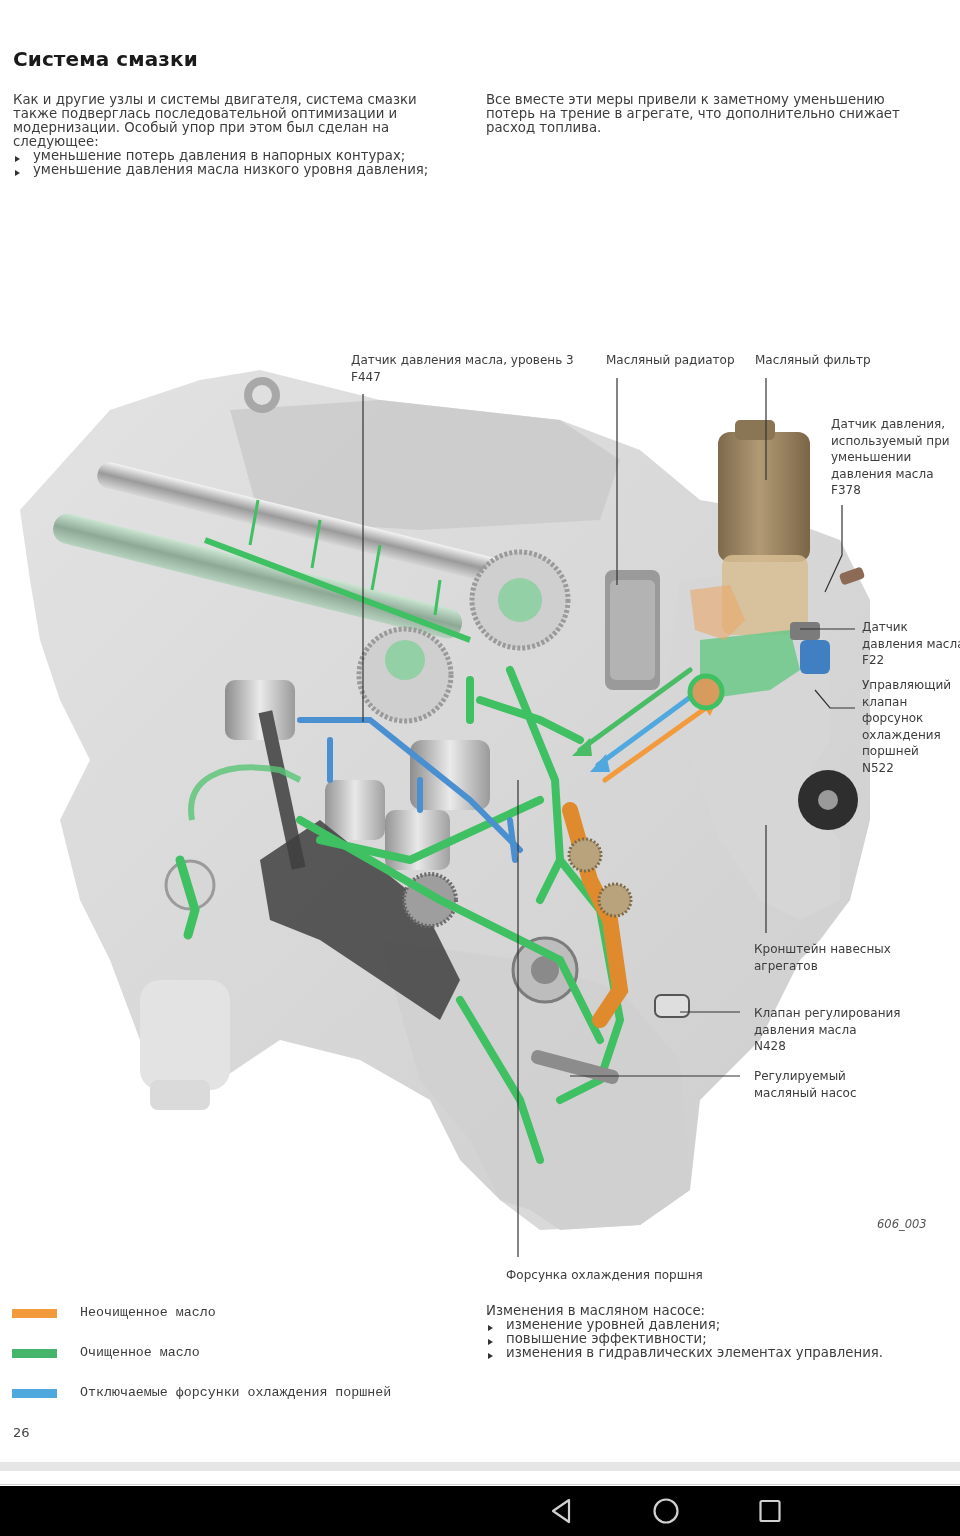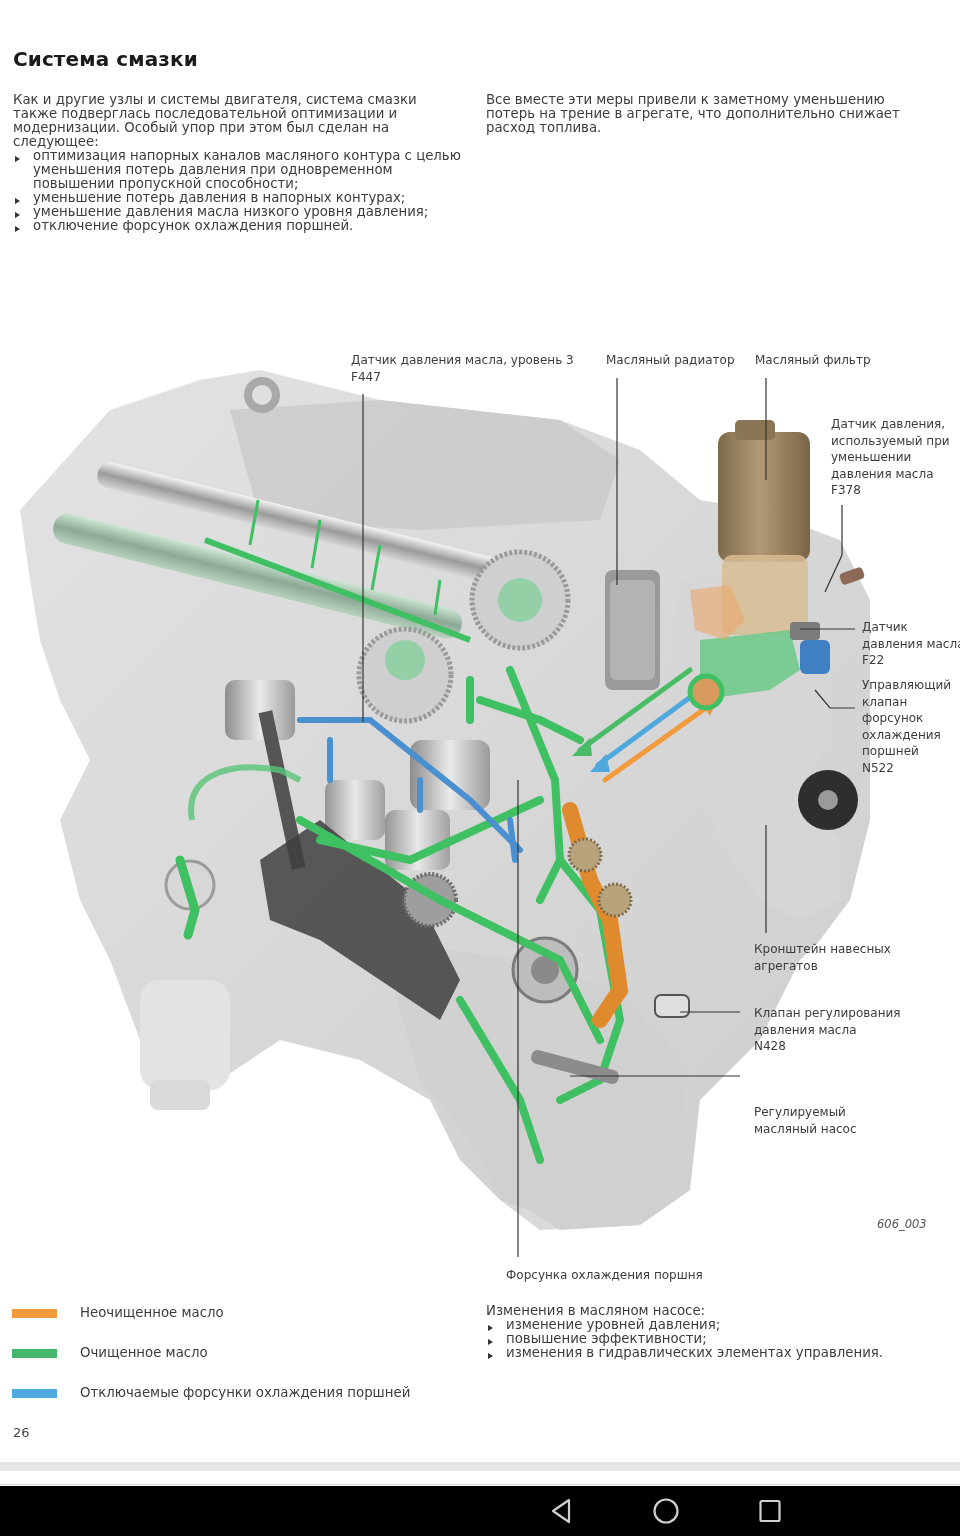--- a/index.html
+++ b/index.html
@@ -27,21 +27,21 @@
   
   .diagram { position: absolute; left: 0; top: 340px; width: 844px; height: 950px; }
   .diagram svg { position: absolute; left: 0; top: 0; }
   .callout { position: absolute; font-size: 12px; line-height: 16.5px; color: #3c3c3c; }
   .fig-id { position: absolute; left: 877px; top: 877px; font-size: 11.5px; font-style: italic; color: #555; }
 
   
   .legend { position: absolute; left: 12px; top: 1303px; }
   .legend-item { position: absolute; left: 0; width: 420px; height: 20px; }
   .legend-swatch { position: absolute; left: 0; top: 6px; width: 45px; height: 9px; }
-  .legend-label { position: absolute; left: 68px; top: 0; font-size: 13.3px; line-height: 20px; color: #3c3c3c; white-space: nowrap; }
+  .legend-label { position: absolute; left: 68px; top: 0; font-size: 13.3px; line-height: 20px; color: #3c3c3c; white-space: nowrap; font-family: Liberation Mono, monospace; }
 
   .pump-changes { position: absolute; left: 486px; top: 1304px; width: 440px; }
   .page-number { position: absolute; left: 13px; top: 1425px; font-size: 13px; color: #444; }
 
   .divider { position: absolute; left: 0; top: 1462px; width: 960px; height: 9px; background: #e6e6e6; }
   .divider-line { position: absolute; left: 0; top: 1484px; width: 960px; height: 1px; background: #cfcfcf; }
 
   
   .navbar { position: absolute; left: 0; top: 1486px; width: 960px; height: 50px; background: #000; }
   .nav-btn { position: absolute; top: 8px; width: 36px; height: 34px; display: flex; align-items: center; justify-content: center; cursor: pointer; }
@@ -49,24 +49,22 @@
 </head>
 <body>
 
 <div class="page">
 
   <h1 class="title">Система смазки</h1>
 
   <div class="col-left text">
     <p>Как и другие узлы и системы двигателя, система смазки также подверглась последовательной оптимизации и модернизации. Особый упор при этом был сделан на следующее:</p>
     <ul class="bullets">
-      <li>оптимизация напорных каналов масляного контура с целью уменьшения потерь давления при одновременном повышении пропускной способности;</li>
       <li>уменьшение потерь давления в напорных контурах;</li>
       <li>уменьшение давления масла низкого уровня давления;</li>
-      <li>отключение форсунок охлаждения поршней.</li>
     </ul>
   </div>
 
   <div class="col-right text">
     <p>Все вместе эти меры привели к заметному уменьшению потерь на трение в агрегате, что дополнительно снижает расход топлива.</p>
   </div>
 
   <div class="diagram">
     <svg width="960" height="950" viewBox="0 0 960 950">
       <defs>
@@ -227,21 +225,21 @@
 клапан
 форсунок
 охлаждения
 поршней
 N522</div>
     <div class="callout" style="left:754px; top:601px; white-space:pre;">Кронштейн навесных
 агрегатов</div>
     <div class="callout" style="left:754px; top:665px; white-space:pre;">Клапан регулирования
 давления масла
 N428</div>
-    <div class="callout" style="left:754px; top:728px; white-space:pre;margin-top:36px;">Регулируемый
+    <div class="callout" style="left:754px; top:728px; white-space:pre;">Регулируемый
 масляный насос</div>
     <div class="callout" style="left:506px; top:927px; white-space:pre;">Форсунка охлаждения поршня</div>
 
     <div class="fig-id">606_003</div>
   </div>
 
   <div class="legend">
     <div class="legend-item" style="top:0px;">
       <span class="legend-swatch" style="background:#f39a3c;"></span>
       <span class="legend-label">Неочищенное масло</span>

